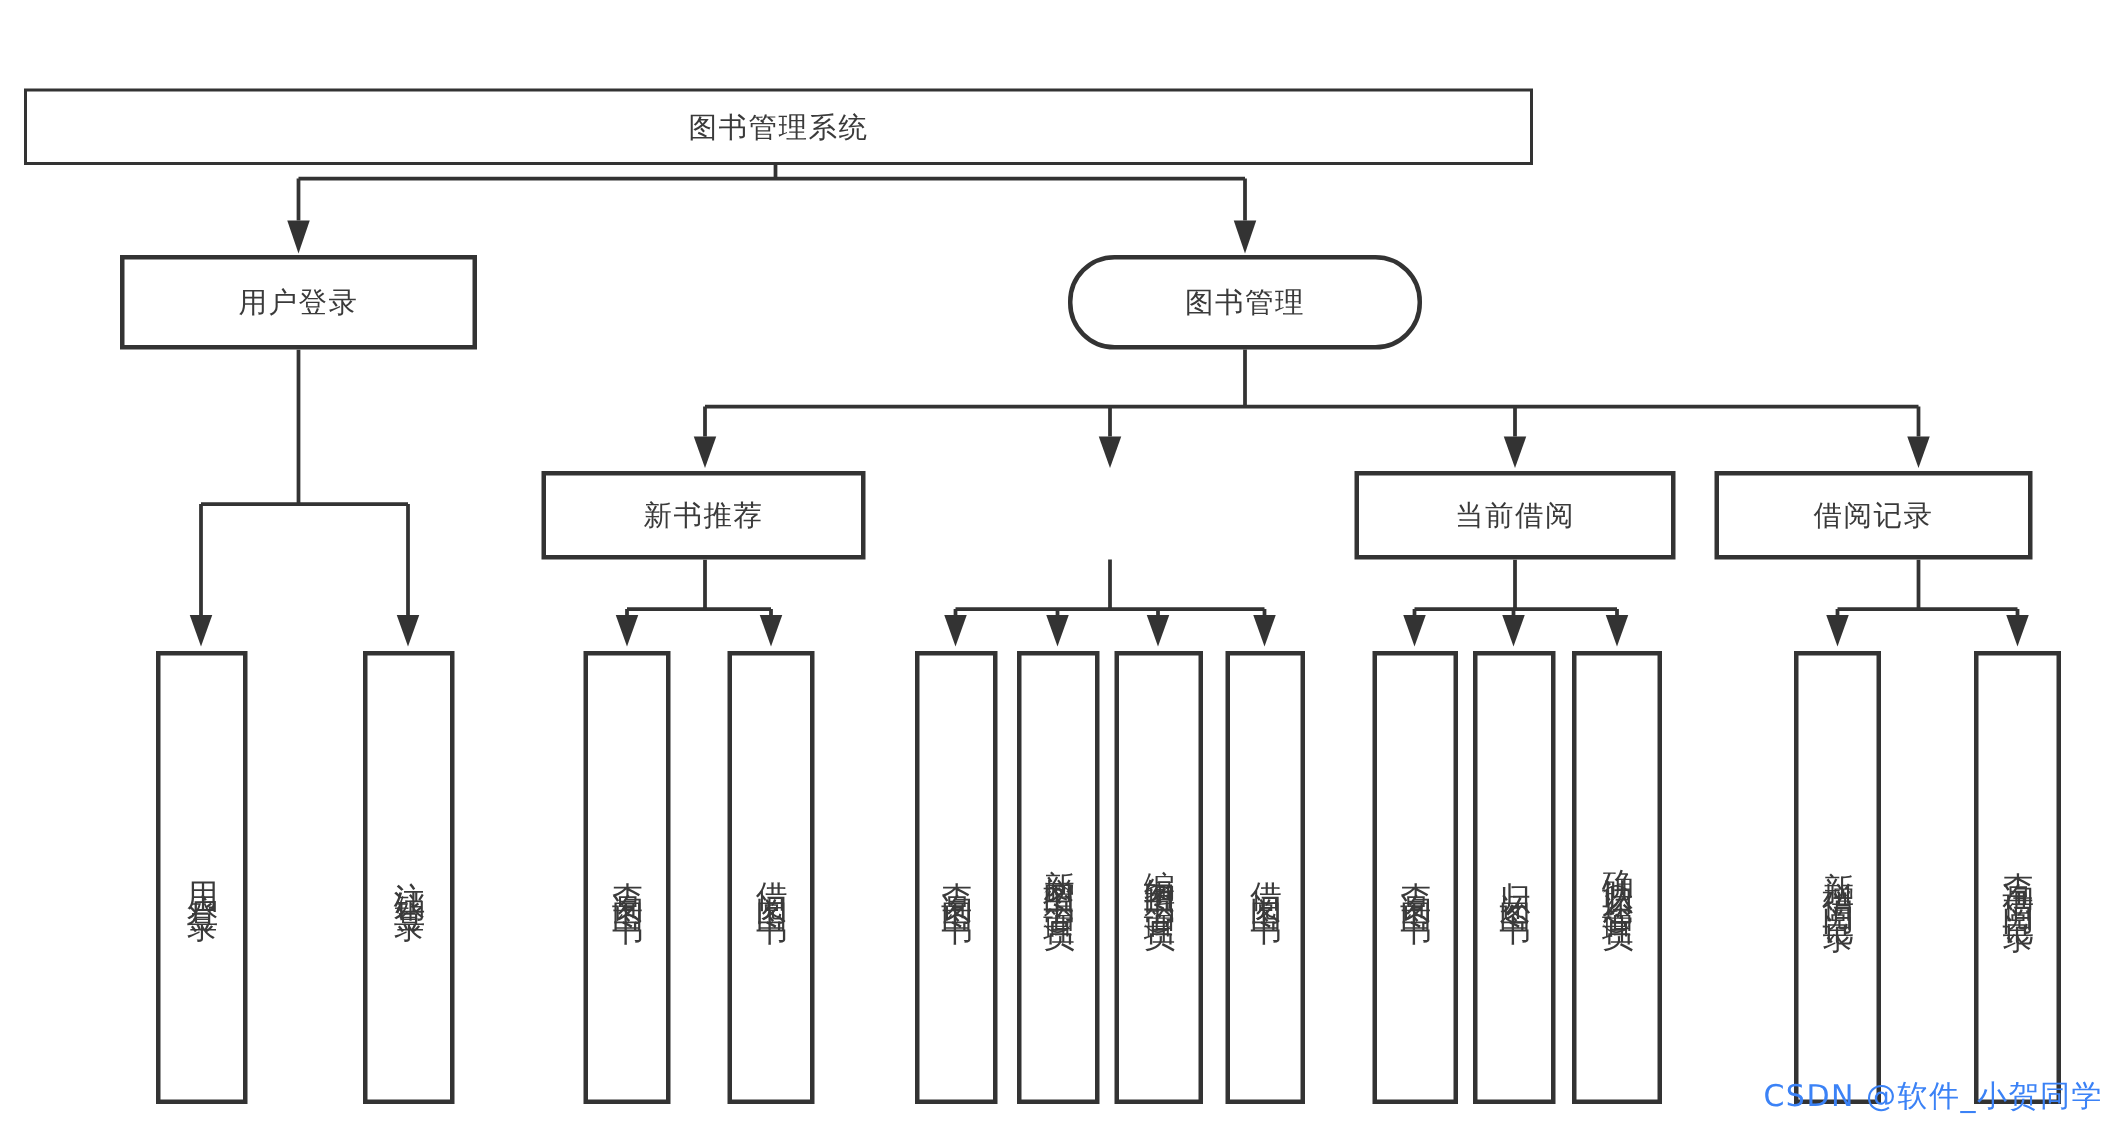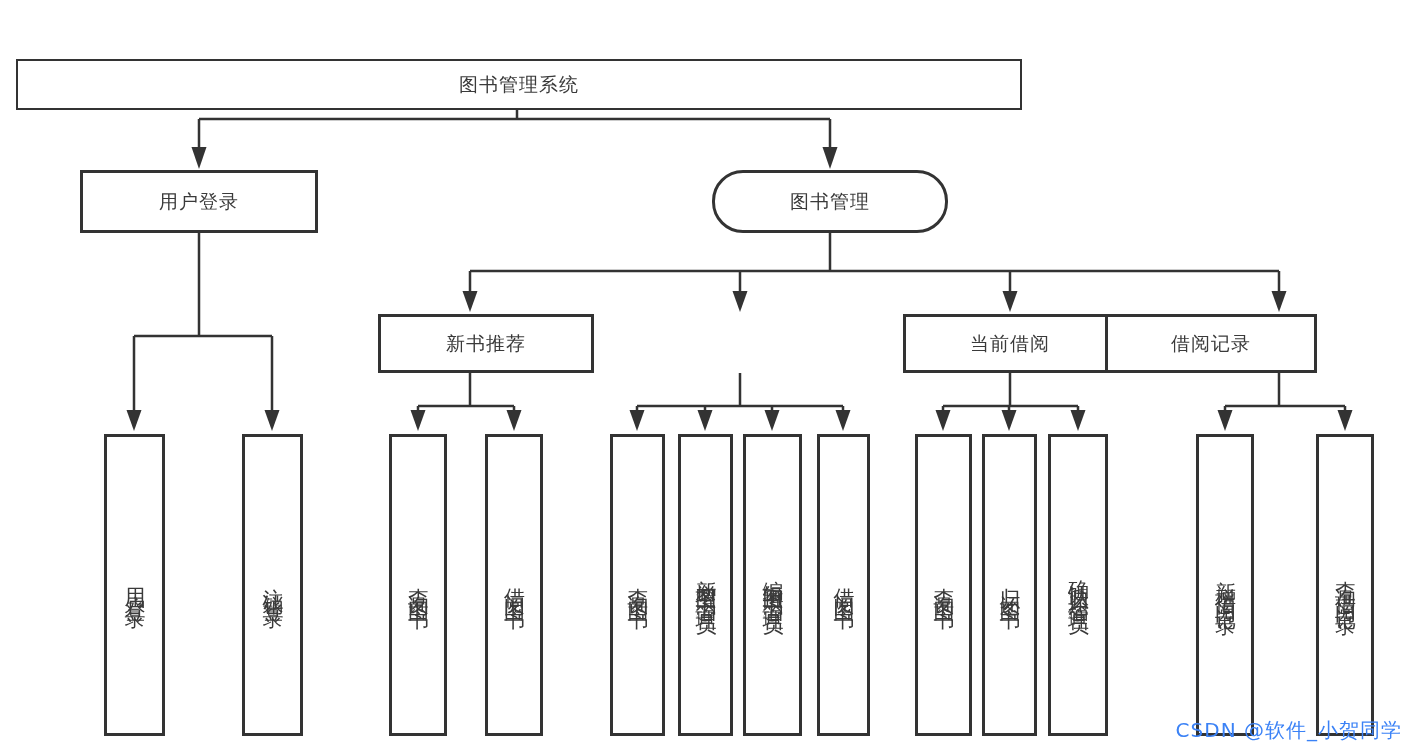--- a/index.html
+++ b/index.html
@@ -97,23 +97,23 @@
       <polygon points="1217.5,410 1232.5,410 1225,431"></polygon>
       <polygon points="1337.5,410 1352.5,410 1345,431"></polygon>
     </g>
   </svg>
 
   <div class="box root-box hbox" style="left:16px; top:14px; width:1006px; height:51px;margin-top:45px;">图书管理系统</div>
 
   <div class="box hbox" style="left:80px; top:170px; width:238px; height:63px;">用户登录</div>
   <div class="box hbox" style="left:712px; top:170px; width:236px; height:63px;border-radius:31px;">图书管理</div>
 
-  <div class="box hbox" style="left:378px; top:314px; width:216px; height:59px;">新书推荐</div>
+  <div class="box hbox" style="left:361px; top:314px; width:216px; height:59px;">新书推荐</div>
   <div class="box hbox" style="left:903px; top:314px; width:214px; height:59px;">当前借阅</div>
-  <div class="box hbox" style="left:1105px; top:314px; width:212px; height:59px;">借阅记录</div>
+  <div class="box hbox" style="left:1143px; top:314px; width:212px; height:59px;">借阅记录</div>
 
   <div class="box vbox" style="left:104px; top:434px; width:61px; height:302px;">用户登录</div>
   <div class="box vbox" style="left:242px; top:434px; width:61px; height:302px;">注销登录</div>
 
   <div class="box vbox" style="left:389px; top:434px; width:58px; height:302px;">查询图书</div>
   <div class="box vbox" style="left:485px; top:434px; width:58px; height:302px;">借阅图书</div>
 
   <div class="box vbox" style="left:610px; top:434px; width:55px; height:302px;">查询图书</div>
   <div class="box vbox long" style="left:678px; top:434px; width:55px; height:302px;">新增图书（管理员）</div>
   <div class="box vbox long" style="left:743px; top:434px; width:59px; height:302px;">编辑图书（管理员）</div>

